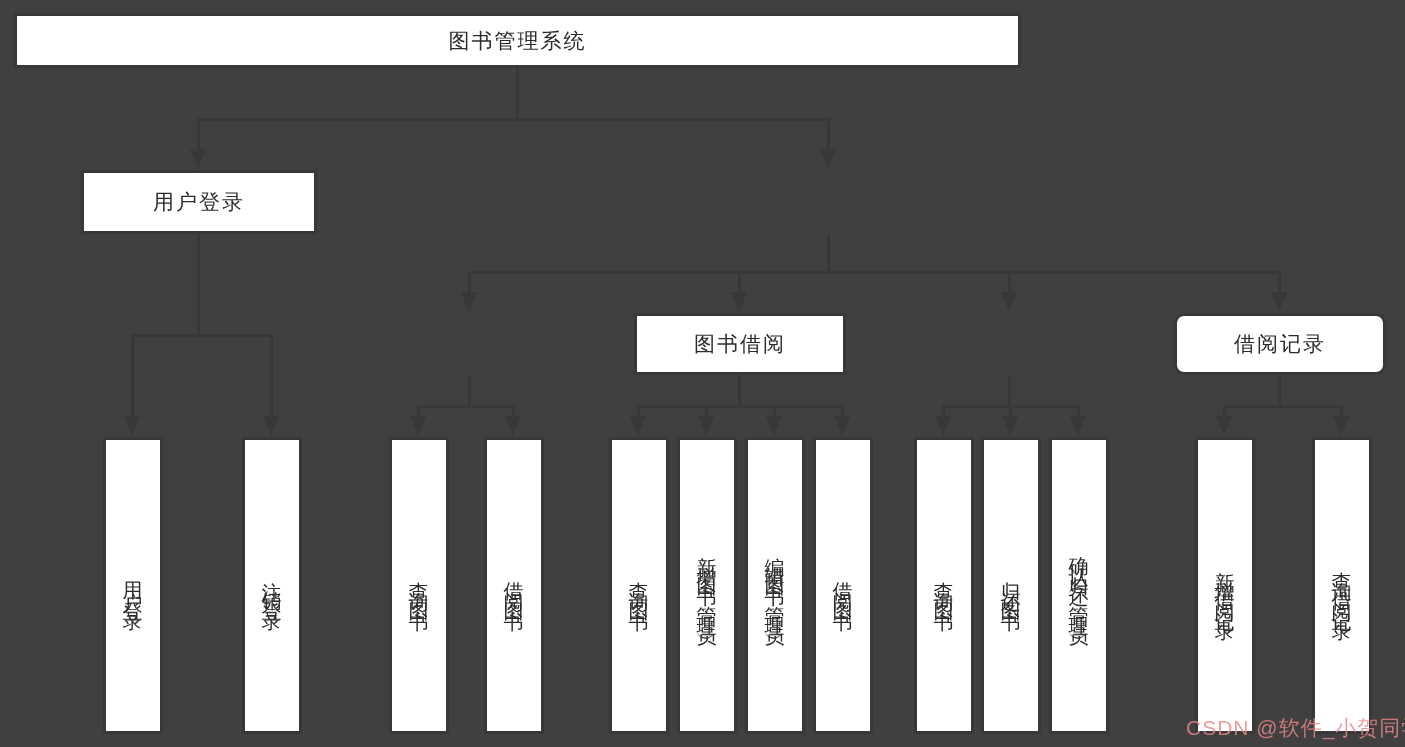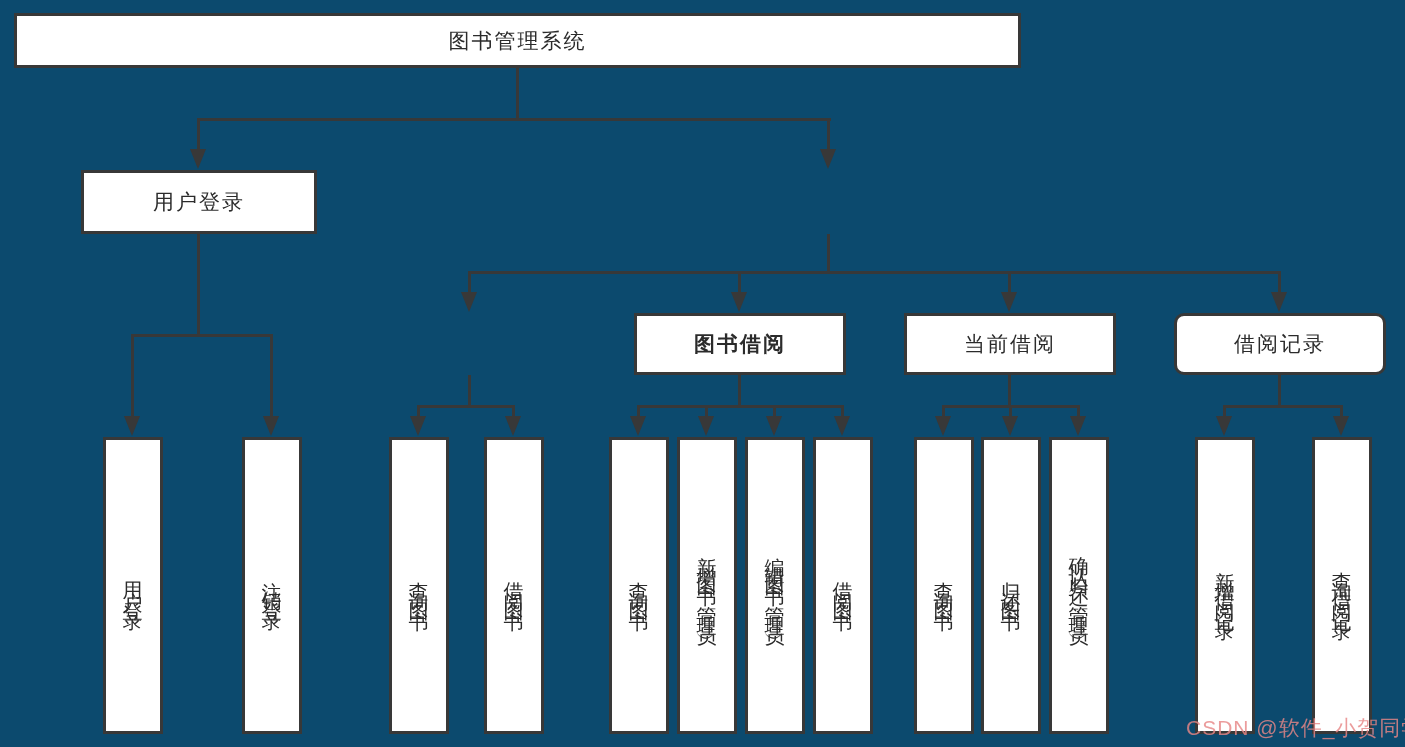--- a/index.html
+++ b/index.html
@@ -1,20 +1,20 @@
 <!DOCTYPE html>
 <html><head>
 <meta charset="utf-8">
 <style>
   html, body { margin: 0; padding: 0; background: #ffffff; }
   #diagram {
     position: relative;
     width: 1405px;
     height: 747px;
-    background: #0c4a6e;
+    background: #404040;
     overflow: hidden;
     font-family: "Liberation Sans", "DejaVu Sans", sans-serif;
     color: #2b2b2b;
   }
   .box {
     position: absolute;
     box-sizing: border-box;
     border: 3px solid #383838;
     background: #ffffff;
     display: flex;
@@ -89,25 +89,22 @@
   <div class="arrow" style="left:131px; top:336px; height:80px;"></div>
   <div class="arrow" style="left:270px; top:336px; height:80px;"></div>
 
   <div class="vline" style="left:827px; top:234px; height:38px;"></div>
   <div class="hline" style="left:468px; top:271px; width:813px;"></div>
   <div class="arrow" style="left:468px; top:273px; height:19px;"></div>
   <div class="arrow" style="left:738px; top:273px; height:19px;"></div>
   <div class="arrow" style="left:1008px; top:273px; height:19px;"></div>
   <div class="arrow" style="left:1278px; top:273px; height:19px;"></div>
 
-  <div class="box" style="left:634px; top:313px; width:212px; height:62px;font-weight:bold;">
+  <div class="box" style="left:634px; top:313px; width:212px; height:62px;">
     <span>图书借阅</span>
-  </div>
-  <div class="box" style="left:904px; top:313px; width:212px; height:62px;">
-    <span>当前借阅</span>
   </div>
   <div class="box" style="left:1174px; top:313px; width:212px; height:62px;border-radius:10px;">
     <span>借阅记录</span>
   </div>
 
   <div class="vline" style="left:468px; top:375px; height:31px;"></div>
   <div class="vline" style="left:738px; top:375px; height:31px;"></div>
   <div class="vline" style="left:1008px; top:375px; height:31px;"></div>
   <div class="vline" style="left:1278px; top:375px; height:31px;"></div>
 

